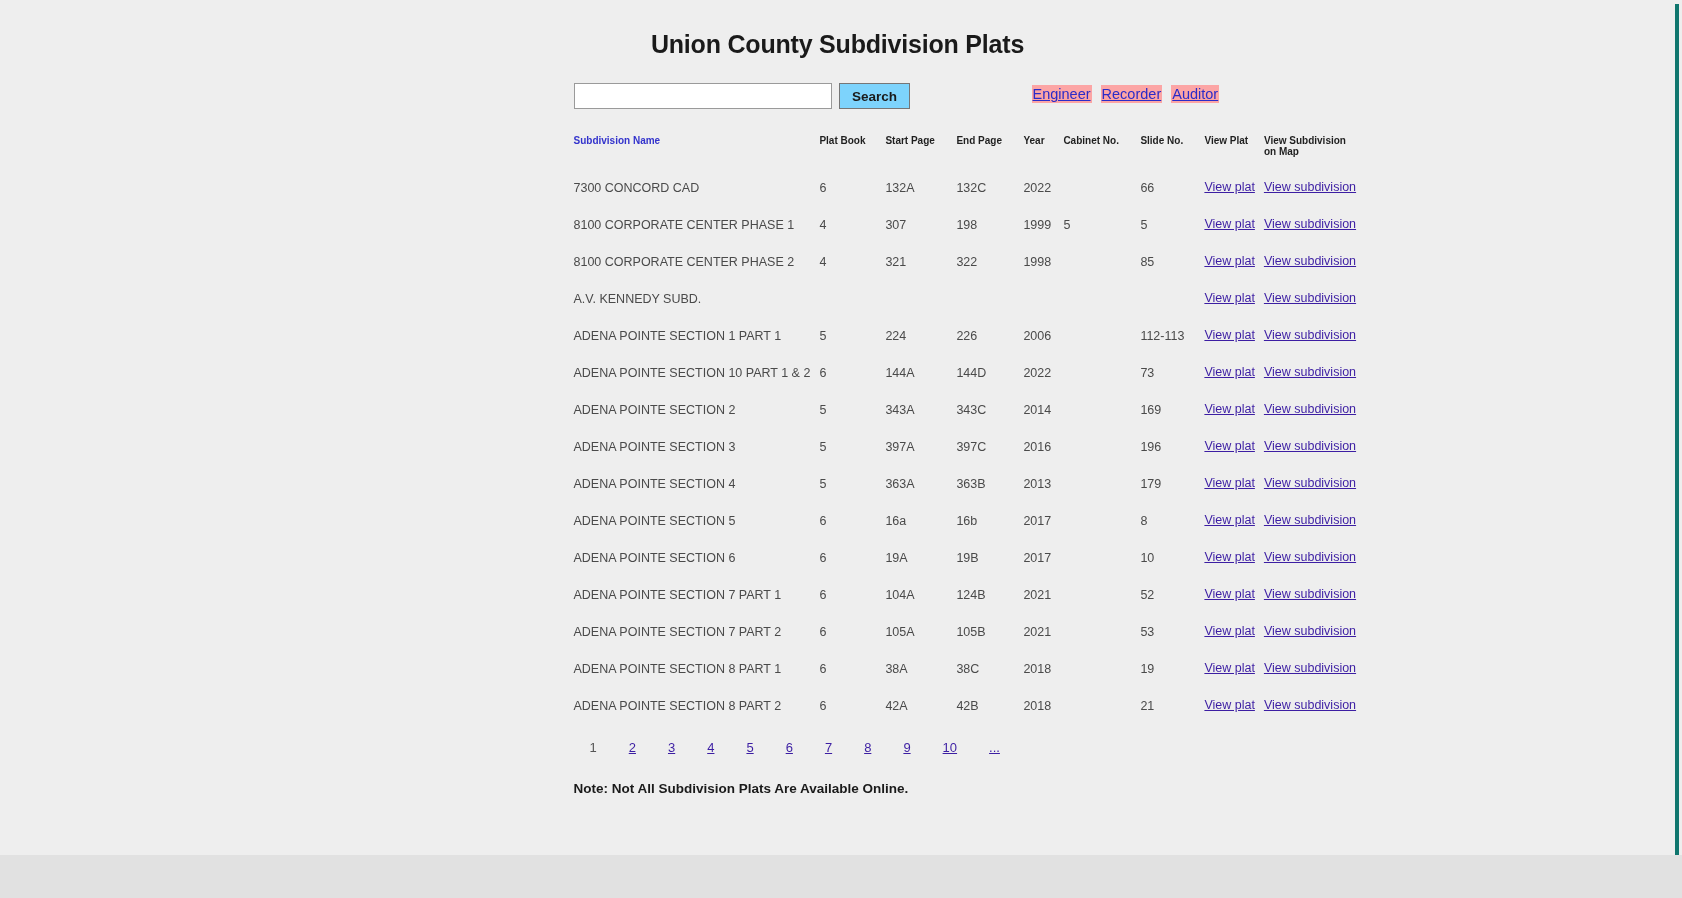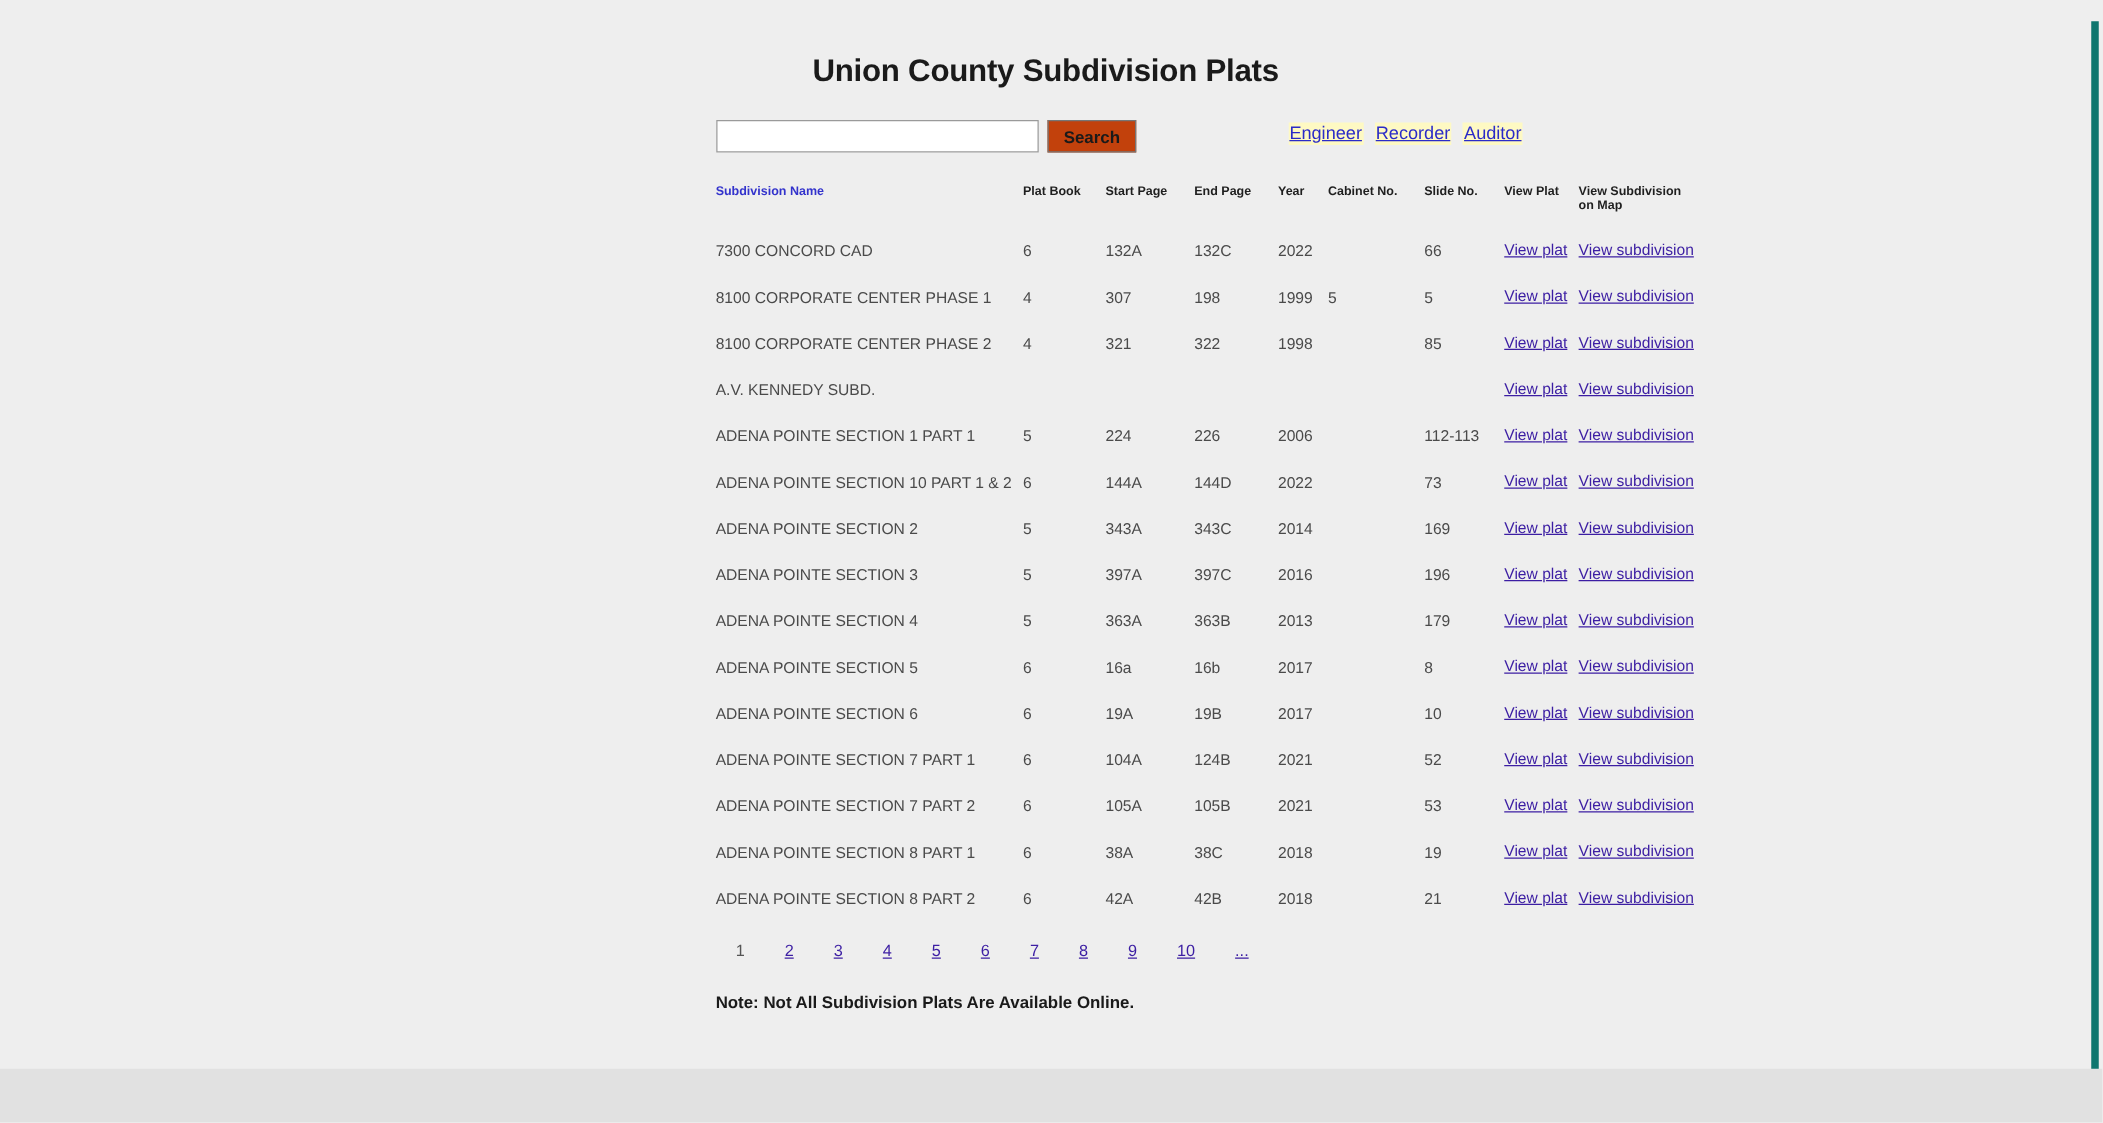--- a/index.html
+++ b/index.html
@@ -15,25 +15,25 @@
   #page {
     position: relative;
     width: 1682px;
     height: 898px;
     background: #eeeeee;
     box-sizing: border-box;
   }
   #viewport {
     position: absolute;
     left: 0;
-    top: 17px;
+    top: 4px;
     width: 1679px;
     height: 855px;
     background: #eeeeee;
-    border-right: 6px solid #0f766e;
+    border-right: 4px solid #0f766e;
     box-sizing: border-box;
     overflow: hidden;
   }
   #bottom-bar {
     position: absolute;
     left: 0;
     top: 855px;
     width: 1682px;
     height: 43px;
     background: #e1e1e1;
@@ -70,38 +70,38 @@
     font-size: 13px;
     padding: 2px 4px;
     vertical-align: top;
     outline: none;
   }
   .search-button {
     height: 26px;
     box-sizing: border-box;
     margin-left: 3px;
     padding: 0 12px;
-    background: #c2410c;
+    background: #7dd3fc;
     border: 1px solid #767676;
     font-family: "Liberation Sans", sans-serif;
     font-size: 13.5px;
     font-weight: bold;
     color: #1a1a1a;
     vertical-align: top;
     cursor: pointer;
   }
   .nav-links {
     position: absolute;
     left: 844px;
     top: 3px;
     font-size: 14.5px;
   }
   .nav-links a {
     color: #2b2bc8;
-    background: #fef9c3;
+    background: #fca5a5;
     text-decoration: underline;
     margin-right: 5px;
     padding: 1px 1px;
   }
   .nav-links a:last-child { margin-right: 0; }
 
   table.plats {
     margin-top: 22px;
     margin-left: 386px;
     border-collapse: collapse;

